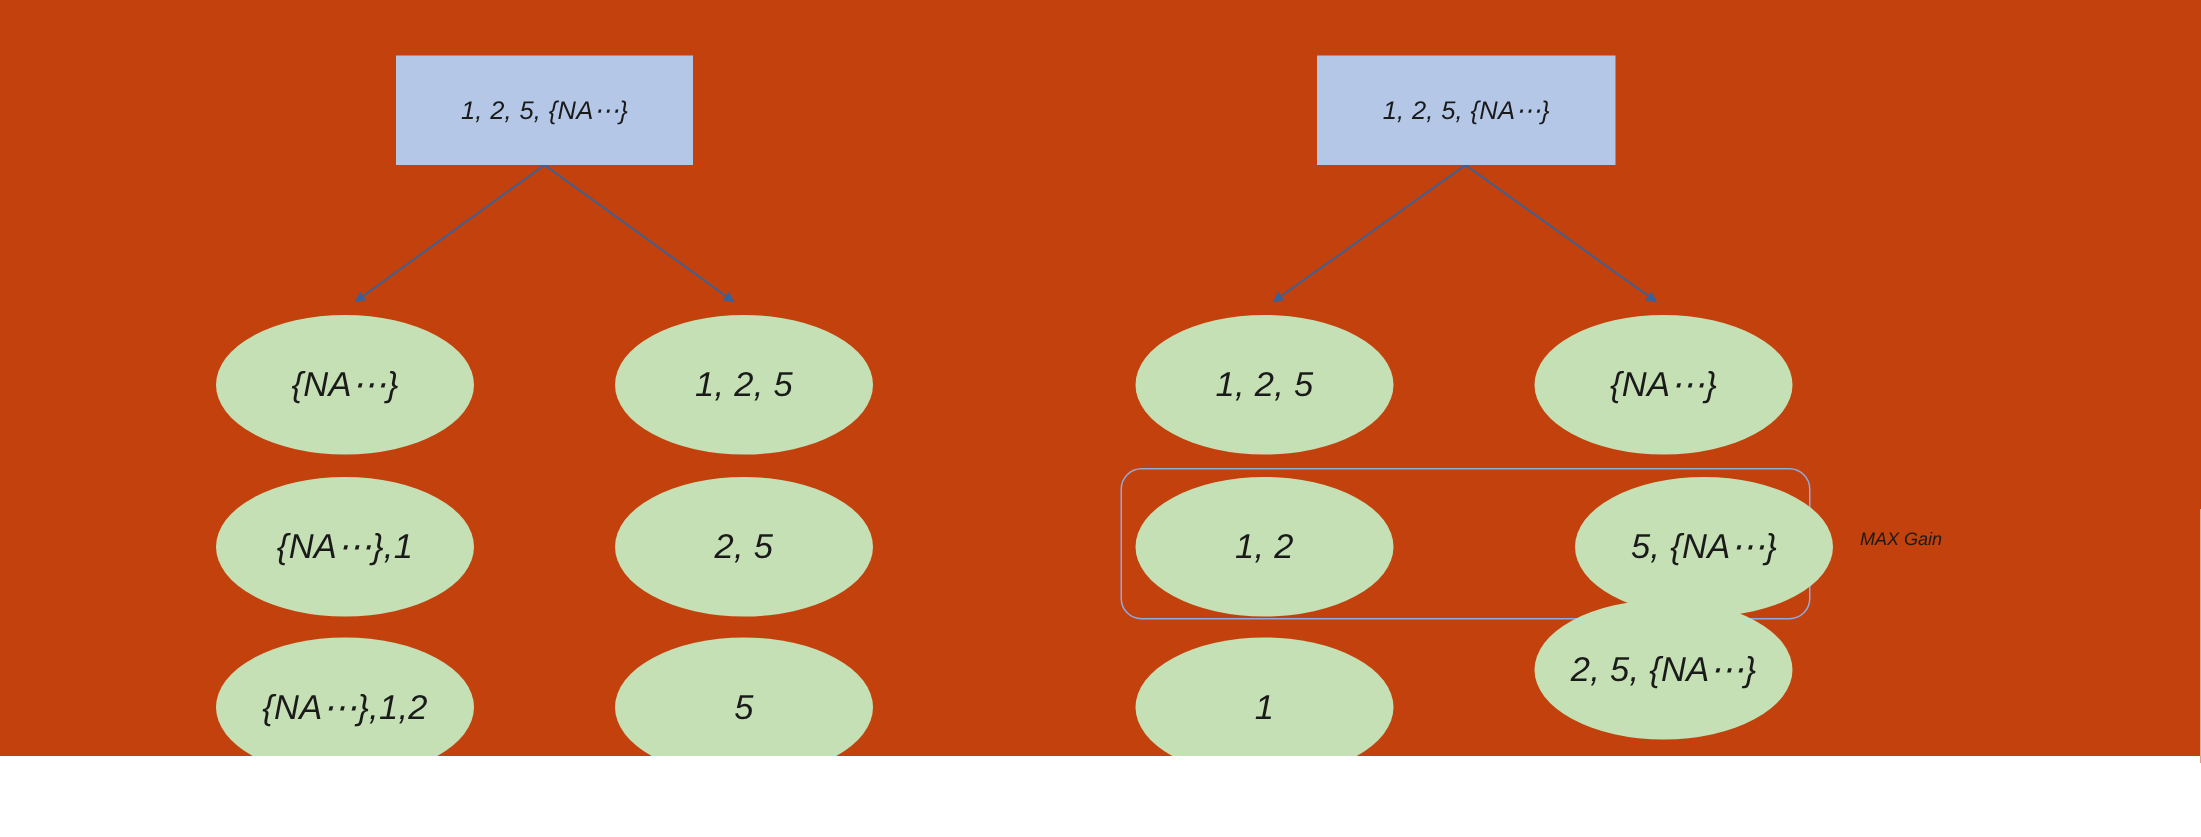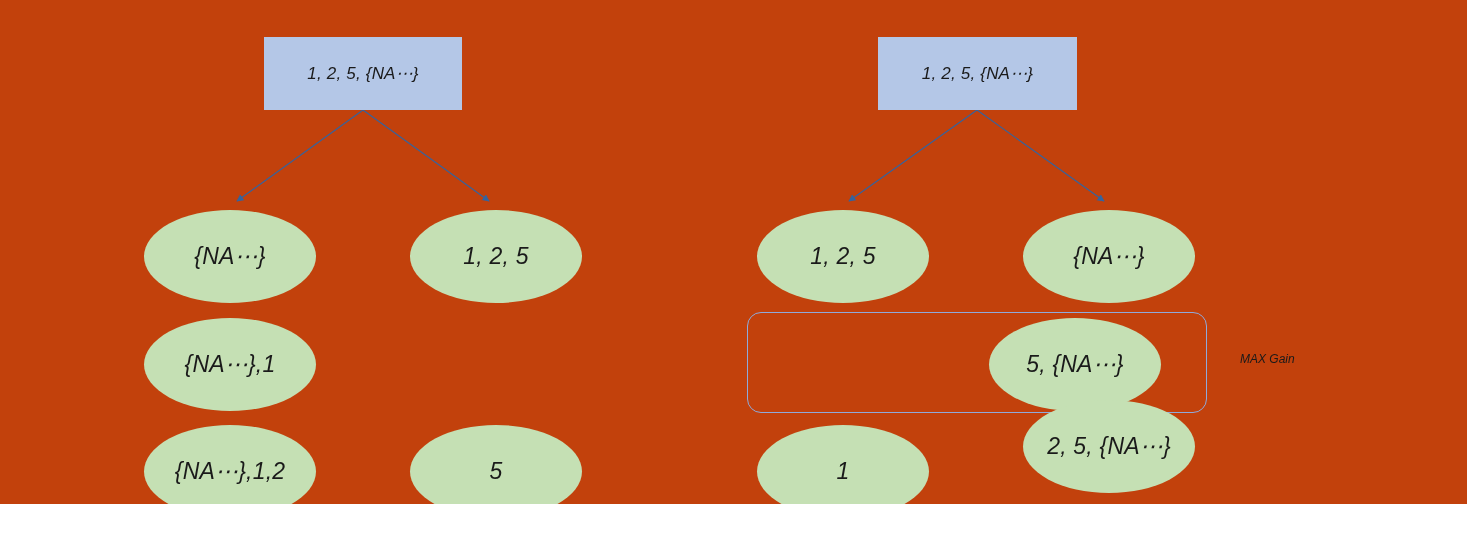--- a/index.html
+++ b/index.html
@@ -104,20 +104,23 @@
   <div class="node-ellipse" style="left:144px; top:210px; width:172px; height:93px;">
     <span>{NA⋯}</span>
   </div>
   <div class="node-ellipse" style="left:410px; top:210px; width:172px; height:93px;">
     <span>1, 2, 5</span>
   </div>
 
   <div class="node-ellipse" style="left:144px; top:318px; width:172px; height:93px;">
     <span>{NA⋯},1</span>
   </div>
+  <div class="node-ellipse" style="left:410px; top:318px; width:172px; height:93px;">
+    <span>2, 5</span>
+  </div>
 
   <div class="node-ellipse" style="left:144px; top:425px; width:172px; height:93px;">
     <span>{NA⋯},1,2</span>
   </div>
   <div class="node-ellipse" style="left:410px; top:425px; width:172px; height:93px;">
     <span>5</span>
   </div>
 
   <div class="node-rect" style="left:878px; top:37px; width:199px; height:73px;">
     <span>1, 2, 5, {NA⋯}</span>
@@ -125,21 +128,24 @@
 
   <div class="node-ellipse" style="left:757px; top:210px; width:172px; height:93px;">
     <span>1, 2, 5</span>
   </div>
   <div class="node-ellipse" style="left:1023px; top:210px; width:172px; height:93px;">
     <span>{NA⋯}</span>
   </div>
 
   <div class="highlight-box" style="left:747px; top:312px; width:460px; height:101px;"></div>
 
-  <div class="node-ellipse" style="left:989px; top:318px; width:172px; height:93px;">
+  <div class="node-ellipse" style="left:757px; top:318px; width:172px; height:93px;">
+    <span>1, 2</span>
+  </div>
+  <div class="node-ellipse" style="left:1050px; top:318px; width:172px; height:93px;">
     <span>5, {NA⋯}</span>
   </div>
 
   <div class="side-label" style="left:1240px; top:353px;">
     <span>MAX Gain</span>
   </div>
 
   <div class="node-ellipse" style="left:757px; top:425px; width:172px; height:93px;">
     <span>1</span>
   </div>

